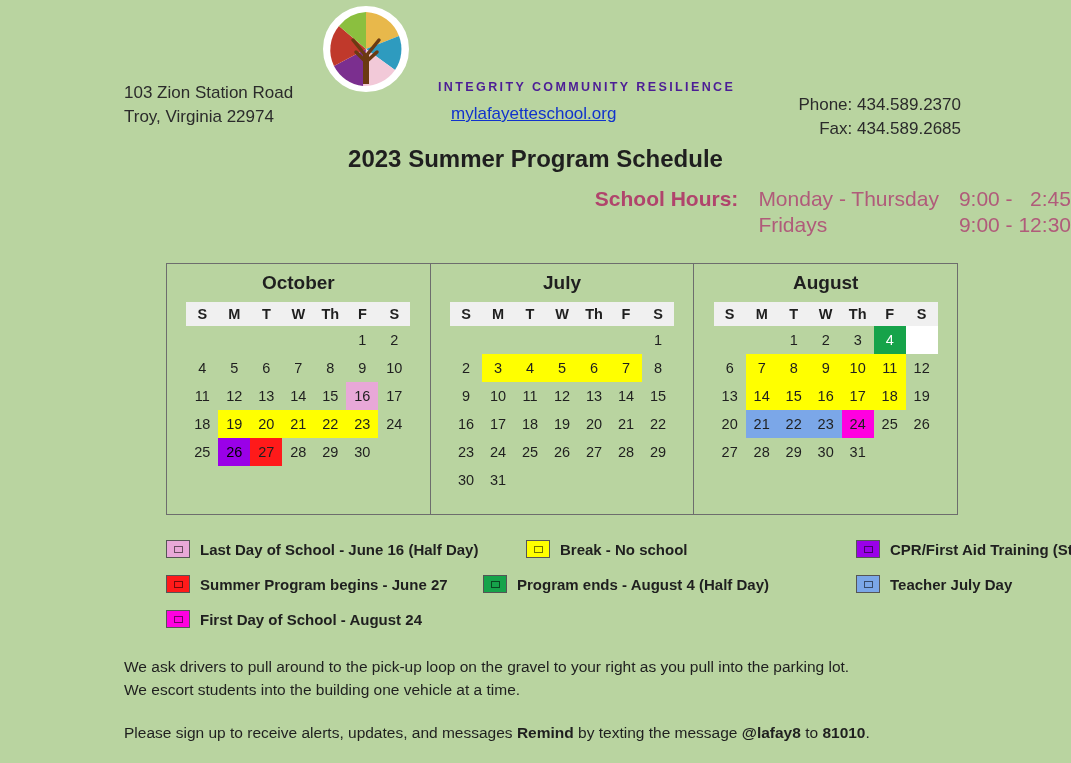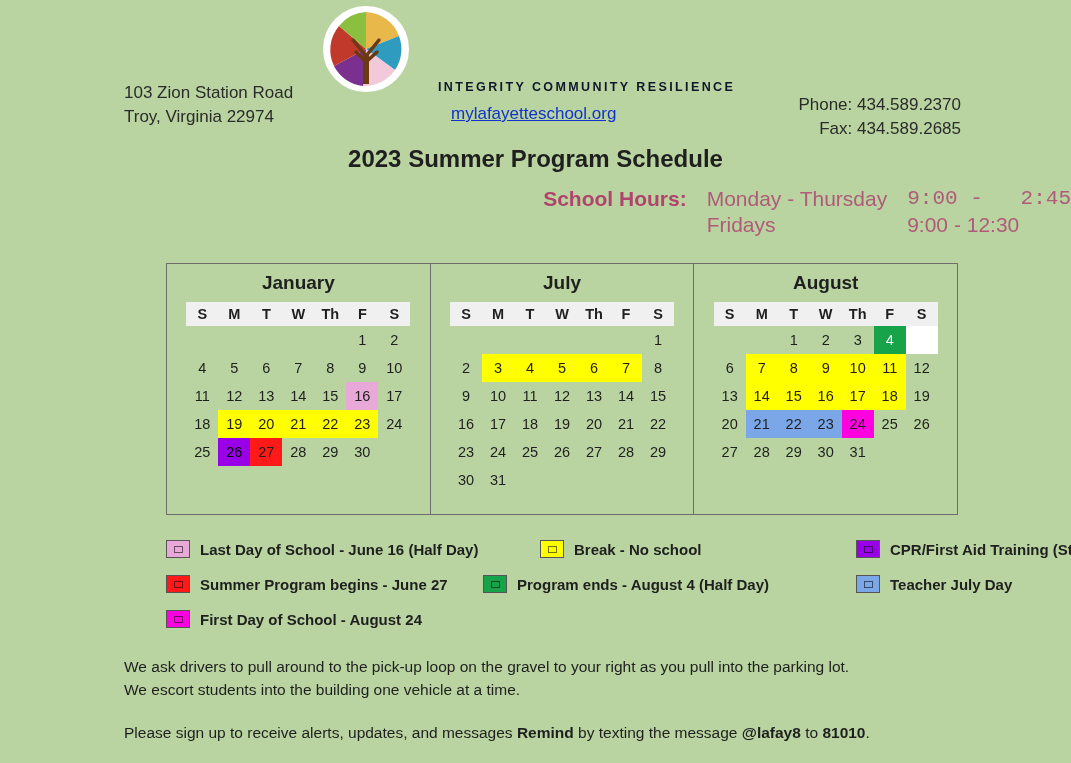--- a/index.html
+++ b/index.html
@@ -44,21 +44,21 @@
     font-weight: normal;
     color: #4a4a4a;
   }
   .tagline {
     position: absolute;
     left: 438px;
     top: 80px;
     font-size: 12.5px;
     font-weight: bold;
     letter-spacing: 2.4px;
-    color: #0f172a;
+    color: #4c1d95;
     white-space: nowrap;
   }
   .website {
     position: absolute;
     left: 451px;
     top: 104px;
     font-size: 17px;
     color: #1133cc;
     text-decoration: underline;
     white-space: nowrap;
@@ -104,21 +104,21 @@
     row-gap: 2px;
     font-size: 21px;
     color: #b05b7a;
   }
   .hours-label {
     font-weight: bold;
     color: #b0446c;
     grid-row: 1;
   }
   .hours-d1 { grid-row: 1; }
-  .hours-t1 { grid-row: 1; white-space: pre; font-family: Liberation Mono, monospace; }
+  .hours-t1 { grid-row: 1; white-space: pre; }
   .hours-d2 { grid-row: 2; grid-column: 2; }
   .hours-t2 { grid-row: 2; grid-column: 3; white-space: pre; }
 
   
   .cal-wrap {
     position: absolute;
     left: 166px;
     top: 263px;
     width: 790px;
     height: 250px;
@@ -265,21 +265,21 @@
     <div class="hours-label">School Hours:</div>
     <div class="hours-d1">Monday - Thursday</div>
     <div class="hours-t1">9:00 -   2:45</div>
     <div class="hours-d2">Fridays</div>
     <div class="hours-t2">9:00 - 12:30</div>
   </div>
 </div>
 
 <div class="cal-wrap" id="cal-container">
     <div class="cal">
-      <div class="cal-title">January</div>
+      <div class="cal-title">October</div>
       <table class="cal-table">
         <thead>
           <tr class="hdr-row">
             <th>S</th>
             <th>M</th>
             <th>T</th>
             <th>W</th>
             <th>Th</th>
             <th>F</th>
             <th>S</th>
@@ -470,21 +470,21 @@
       </table>
     </div>
   </div>
 
 <div class="legend" id="legend-container">
     <div class="legend-row" style="position: relative; height: 22px;">
       <div class="legend-item" style="position: absolute; left: 0px;">
         <span class="swatch" style="background: rgb(232, 168, 216);"></span>
         <span class="legend-label">Last Day of School - June 16 (Half Day)</span>
       </div>
-      <div class="legend-item" style="position: absolute; left: 330px; padding-left: 44px;">
+      <div class="legend-item" style="position: absolute; left: 316px; padding-left: 44px;">
         <span class="swatch" style="background: rgb(255, 255, 0);"></span>
         <span class="legend-label">Break - No school</span>
       </div>
       <div class="legend-item" style="position: absolute; left: 690px;">
         <span class="swatch" style="background: rgb(154, 0, 232);"></span>
         <span class="legend-label">CPR/First Aid  Training (Staff Only)</span>
       </div>
     </div>
     <div class="legend-row" style="position: relative; height: 22px;">
       <div class="legend-item" style="position: absolute; left: 0px;">

